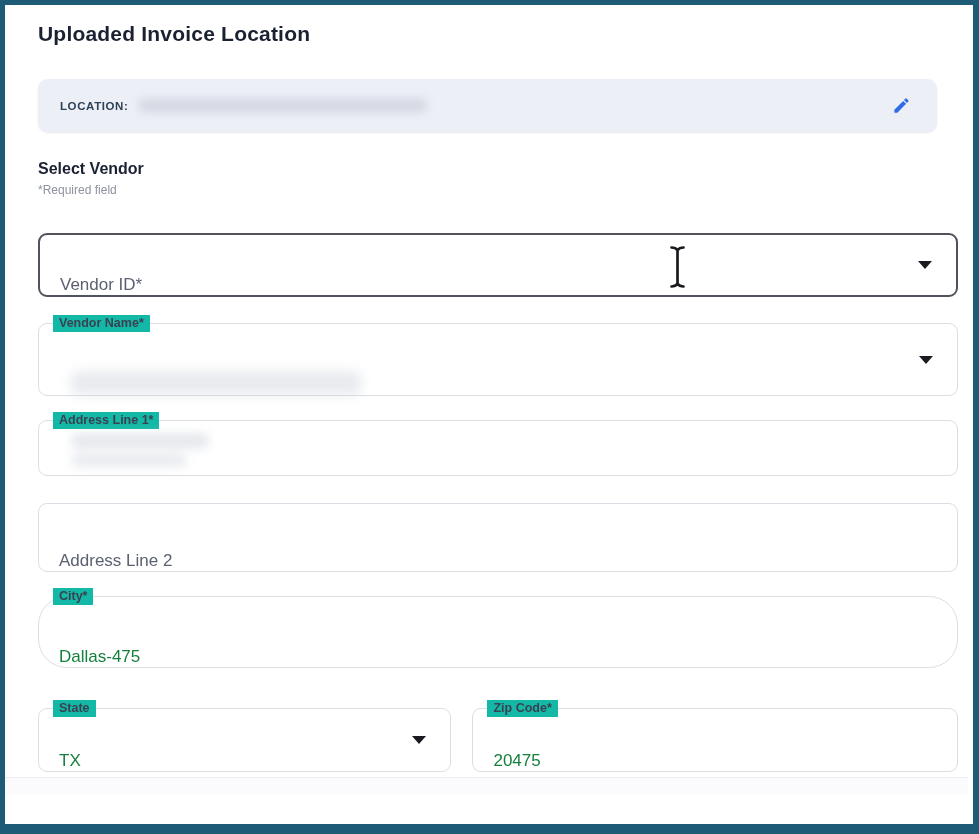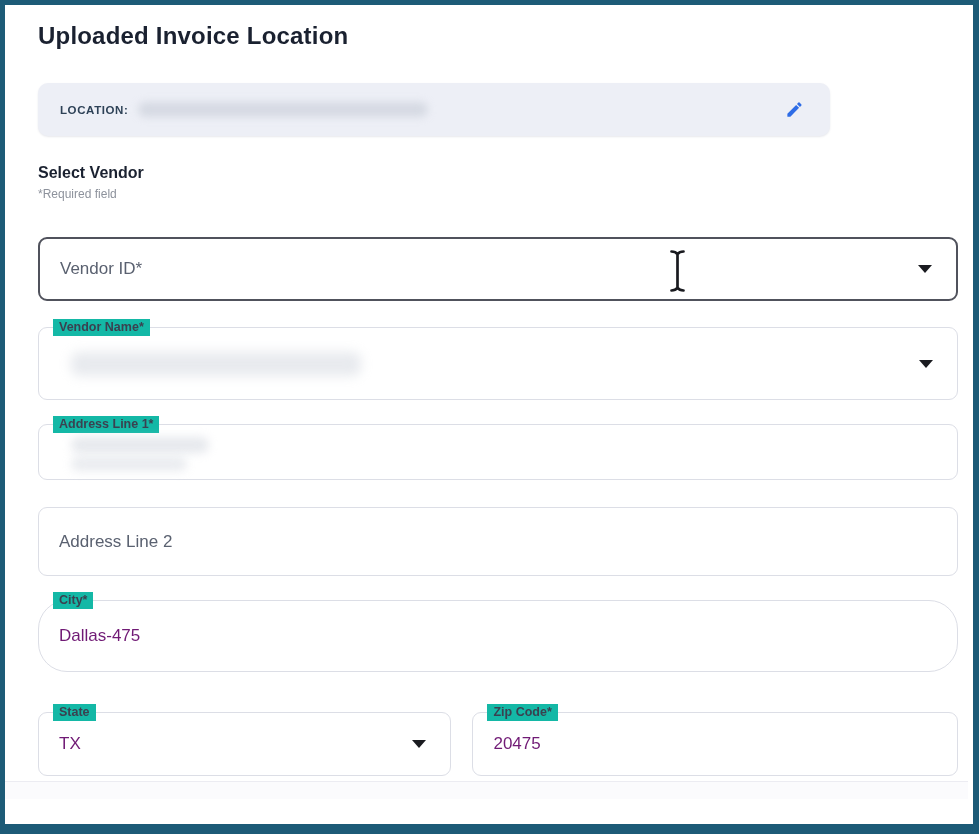--- a/index.html
+++ b/index.html
@@ -13,30 +13,30 @@
     width: 979px; height: 834px;
     background: #ffffff;
     border: 5px solid #1d5b77;
     border-right-width: 6px;
     border-bottom-width: 10px;
     padding: 0 15px 0 33px;
     position: relative;
   }
   .page-title {
     margin-top: 17px;
-    font-size: 24px;
+    font-size: 21px;
     font-weight: 700;
     color: #1a2130;
     letter-spacing: 0.2px;
   }
   
   .location-bar {
     margin-top: 33px;
     height: 53px;
-    width: 792px;
+    width: 899px;
     background: #edeff6;
     border-radius: 10px;
     box-shadow: 0 1px 2px rgba(120,130,150,0.18);
     display: flex;
     align-items: center;
     padding: 0 22px;
   }
   .location-label {
     font-size: 11.5px;
     font-weight: 700;
@@ -71,35 +71,35 @@
     color: #8d929c;
   }
   
   .field {
     position: relative;
     width: 920px;
     border: 1px solid #dcdee6;
     border-radius: 9px;
     background: #ffffff;
     display: flex;
-    align-items: center;
+    align-items: flex-end;
     padding: 0 20px;
   }
   .field .float-label {
     position: absolute;
     top: -9px;
     left: 14px;
     background: #14b8a6;
     padding: 0 6px;
     font-size: 12.5px;
     font-weight: 700;
     color: #3a4150;
     line-height: 17px;
   }
-  .field .value { font-size: 17px; color: #701a75; }
+  .field .value { font-size: 17px; color: #15803d; }
   .field .placeholder { font-size: 17px; color: #5a6170; }
   .field .arrow { position: absolute; right: 24px; top: 50%; transform: translateY(-50%); display: flex; }
   .vendor-id {
     margin-top: 36px;
     height: 64px;
     border: 2px solid #50525c;
   }
   .vendor-name { margin-top: 26px; height: 73px; }
   .vn-redacted { width: 290px; height: 24px; margin-left: 12px; filter: blur(6px); opacity: 0.38; }
   .addr1 { margin-top: 24px; height: 56px; align-items: flex-start; flex-direction: column; justify-content: flex-start; }

